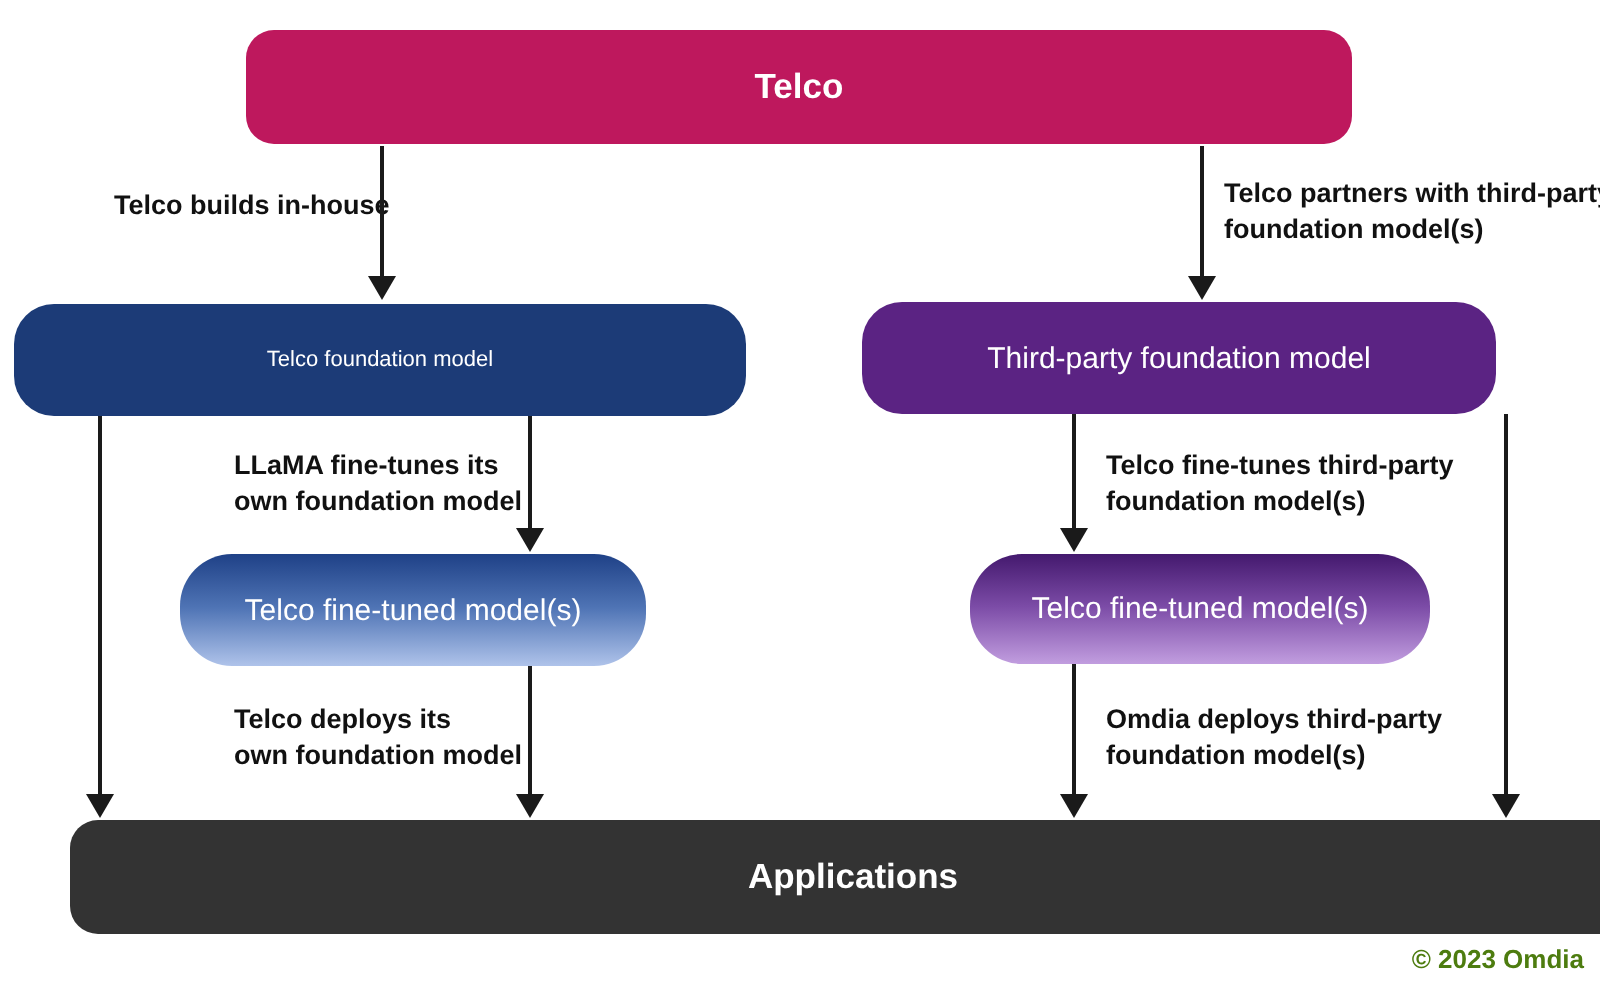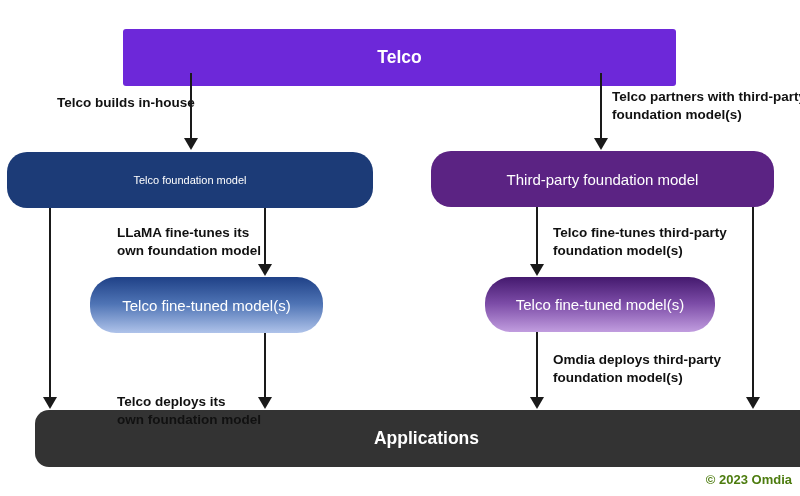--- a/index.html
+++ b/index.html
@@ -12,31 +12,31 @@
   }
   
   .node{
     position:absolute;
     display:flex;flex-direction:column;
     align-items:center;justify-content:center;
     color:#ffffff;text-align:center;
     box-sizing:border-box;
   }
   #n-telco{
-    left:123px;top:29px;width:553px;height:57px;
-    background:#6d28d9;border-radius:3px;
+    left:123px;top:15px;width:553px;height:57px;
+    background:#be185d;border-radius:14px;
     font-size:17.5px;font-weight:bold;
   }
   #n-foundation{
     left:7px;top:152px;width:366px;height:56px;
     background:#1C3B77;border-radius:20px;
     font-size:11px;
   }
   #n-thirdparty{
-    left:431px;top:151px;width:343px;height:56px;
+    left:431px;top:151px;width:317px;height:56px;
     background:#5B2383;border-radius:20px;
     font-size:15px;line-height:19px;text-align:center;
   }
   #n-ft-left{
     left:90px;top:277px;width:233px;height:56px;
     background:linear-gradient(180deg,#1F4187 0%,#4F74B5 48%,#AFC3EA 100%);
     border-radius:26px;font-size:15px;
   }
   #n-ft-right{
     left:485px;top:277px;width:230px;height:55px;
@@ -51,21 +51,21 @@
   
   .elabel{
     position:absolute;
     color:#111111;font-size:13.5px;font-weight:bold;
     line-height:17.5px;white-space:nowrap;
   }
   #l-builds{left:57px;top:94px;}
   #l-partners{left:612px;top:88px;}
   #l-ft-own{left:117px;top:224px;}
   #l-ft-third{left:553px;top:224px;}
-  #l-dep-own{left:117px;top:351px;margin-top:42px;}
+  #l-dep-own{left:117px;top:351px;}
   #l-dep-third{left:553px;top:351px;}
   
   .arrow{position:absolute;width:14px;}
   .arrow .line{
     position:absolute;left:6px;top:0;bottom:11px;width:2px;
     background:#1A1A1A;
   }
   .arrow .head{
     position:absolute;left:0;bottom:0;width:0;height:0;
     border-left:7px solid transparent;

